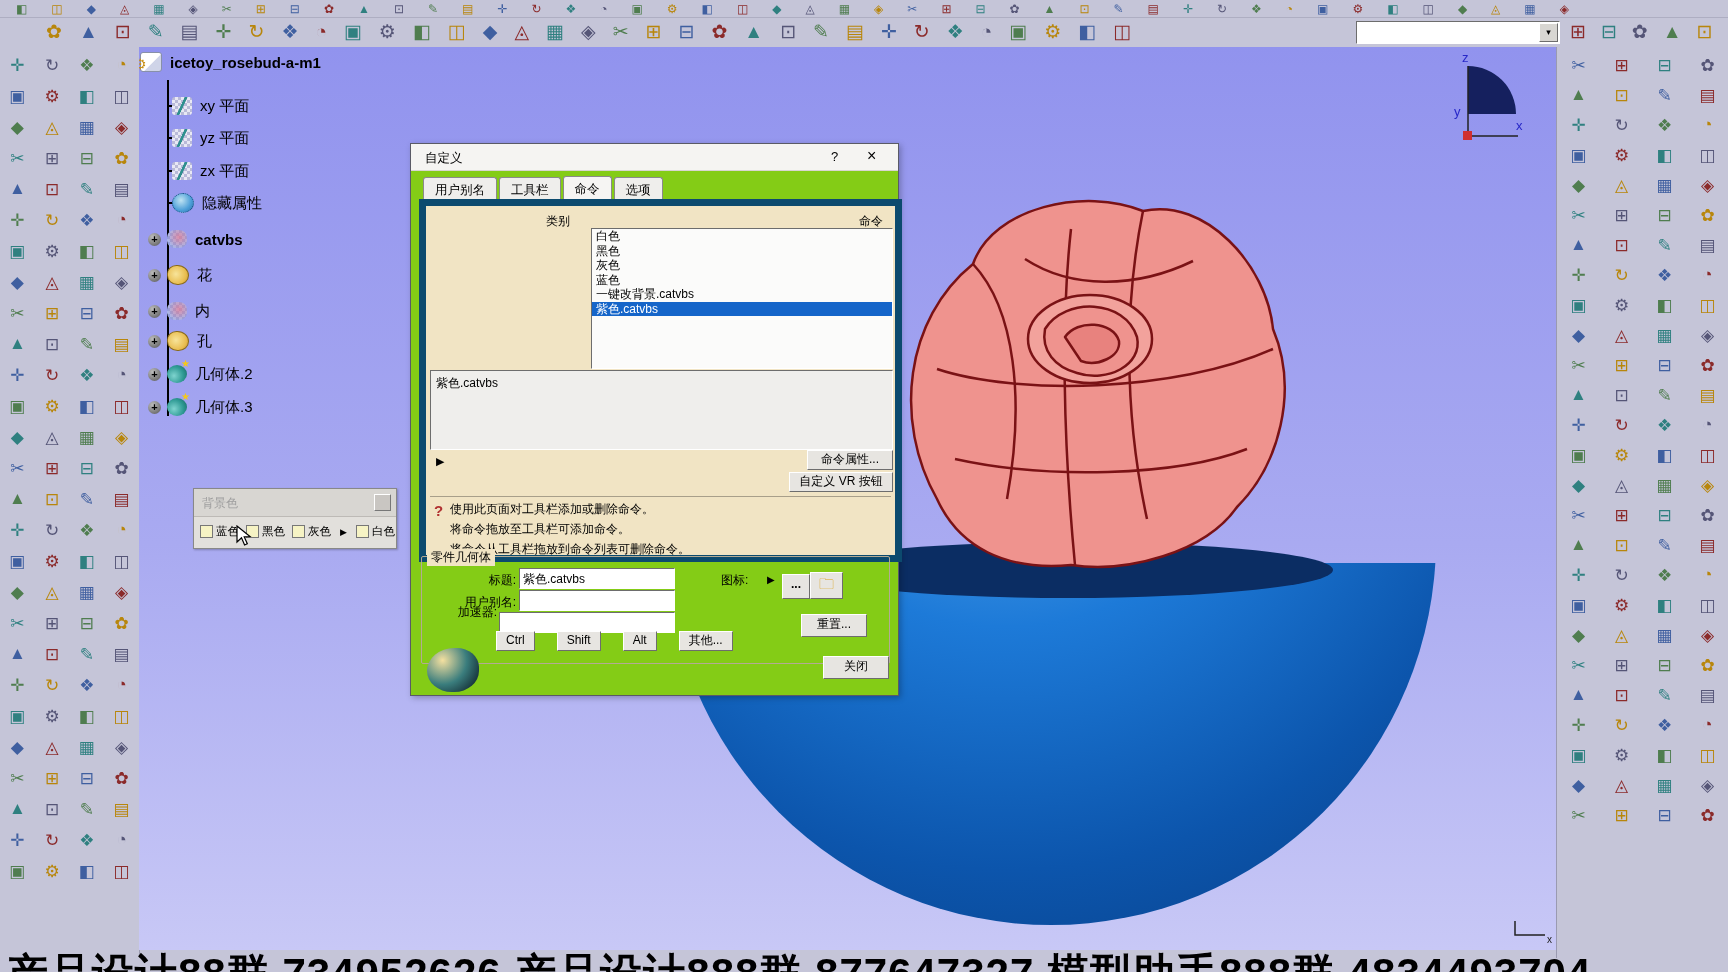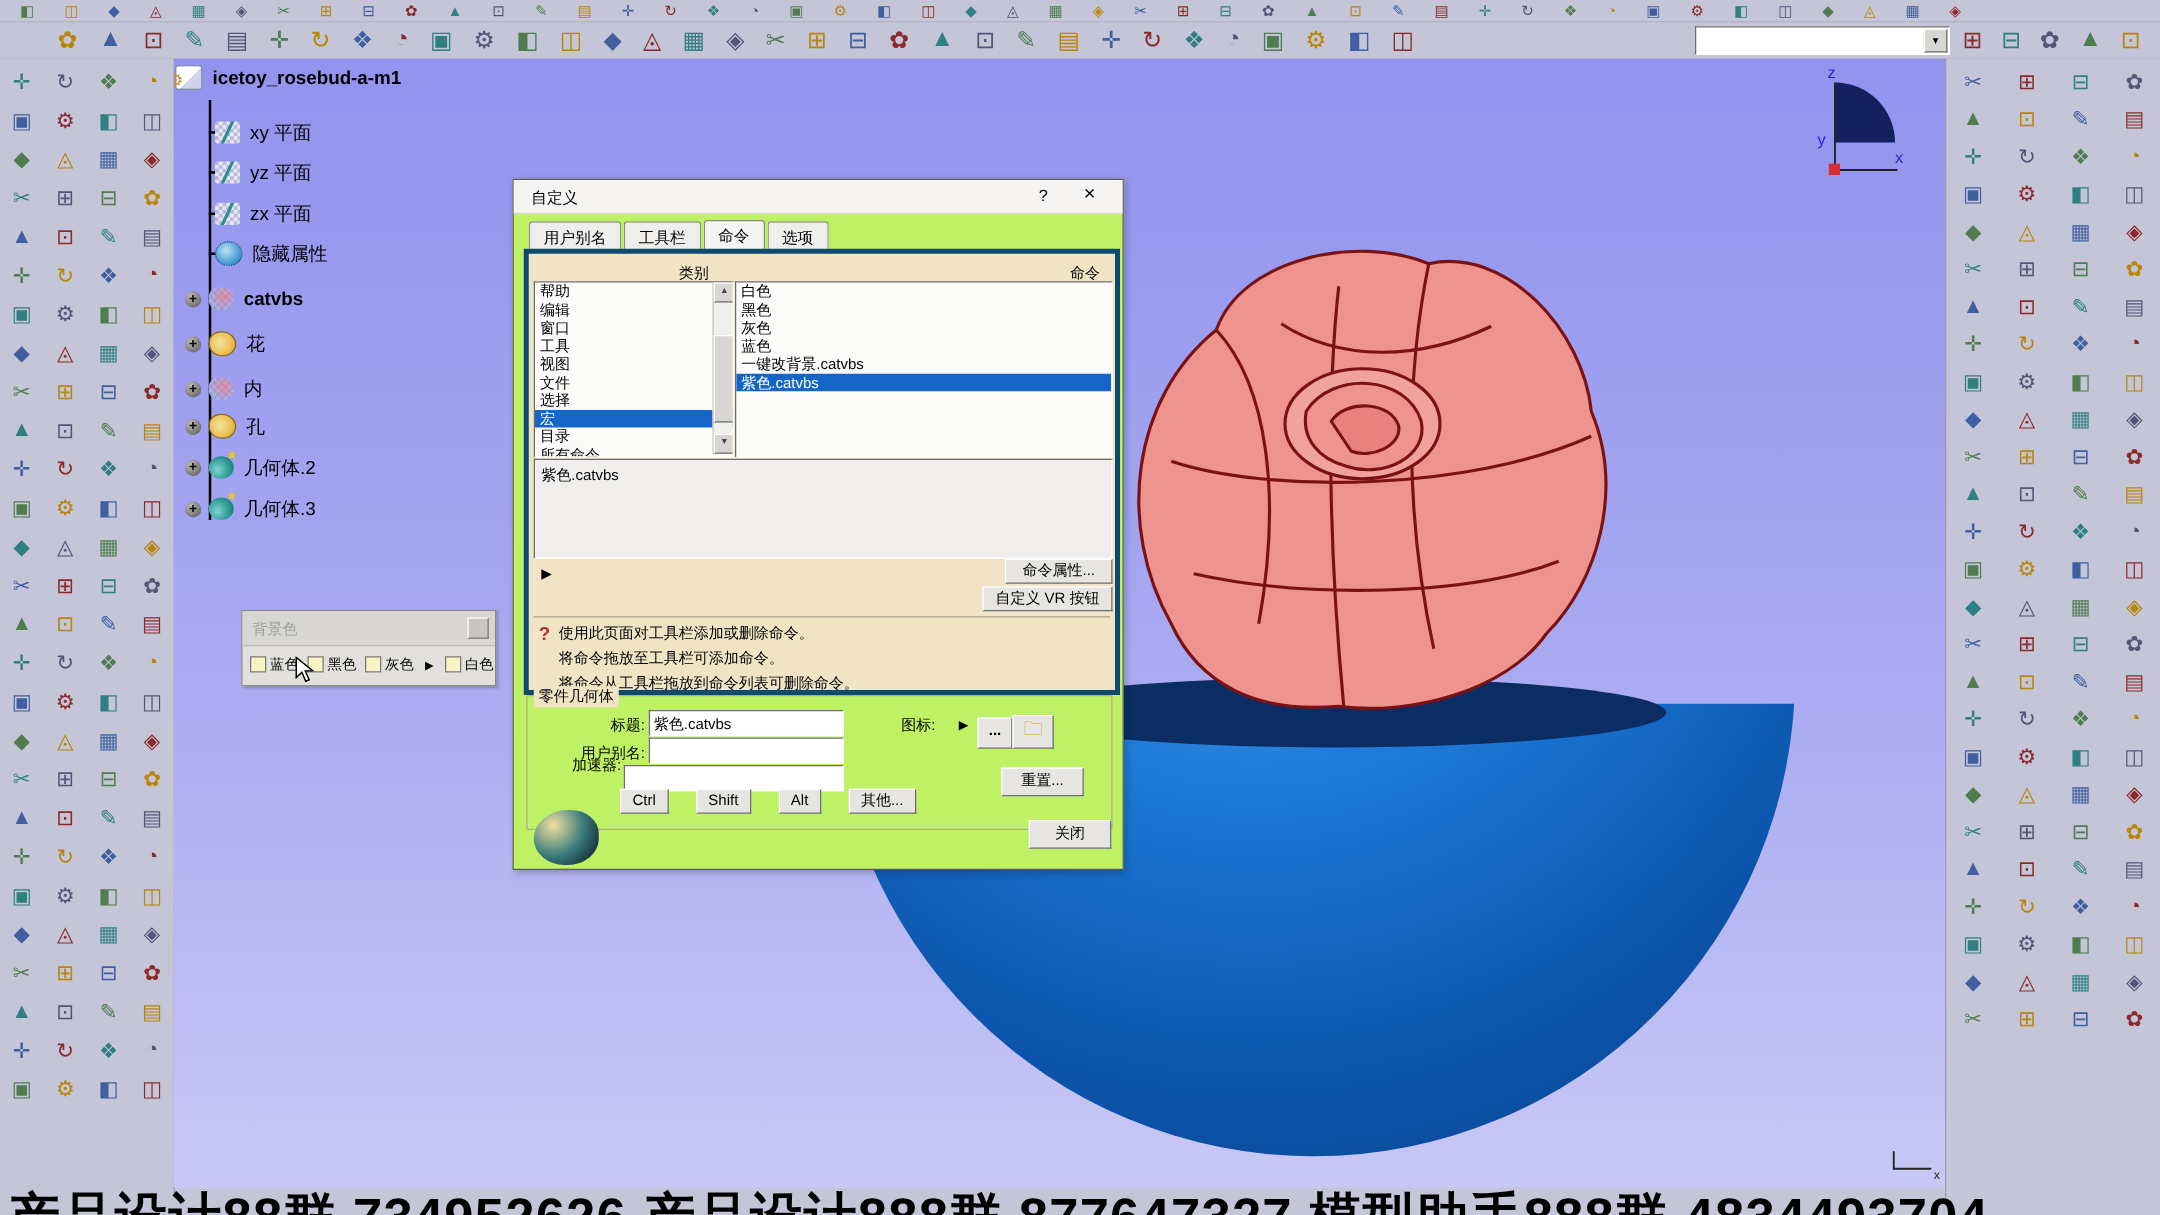--- a/index.html
+++ b/index.html
@@ -59,29 +59,29 @@
   #bg-popup .bar .b{position:absolute;right:5px;top:5px;width:15px;height:15px;background:#c9c6c2;border:1px solid;border-color:#fff #777 #777 #fff}
   #bg-row{position:absolute;left:0;top:27px;width:202px;height:31px;display:flex;align-items:center;padding-left:6px;gap:7px;font-size:11.5px}
   .cb{width:11px;height:11px;background:#f6f3c4;border:1px solid #777;flex:0 0 auto}
   .cbl{margin-left:-4px}
   #bg-arrow{font-size:9px;margin:0 2px}
   
   #cursor{left:97px;top:478px;width:16px;height:22px;z-index:60}
   
   #banner{left:6px;top:946px;font-size:42px;font-weight:900;letter-spacing:1px;white-space:nowrap;color:#000;z-index:40}
   
-  #dialog{left:410px;top:143px;width:487px;height:551px;background:#bef264;border:1px solid #5a5a66;box-shadow:2px 2px 6px rgba(0,0,0,.25);z-index:50;font-size:12px}
+  #dialog{left:410px;top:143px;width:487px;height:551px;background:#84cc16;border:1px solid #5a5a66;box-shadow:2px 2px 6px rgba(0,0,0,.25);z-index:50;font-size:12px}
   #dlg-titlebar{position:absolute;left:0;top:0;width:100%;height:26px;background:#f5f4f2;border-bottom:1px solid #d8d5d0}
   #dlg-title{position:absolute;left:14px;top:6px;font-size:12.5px}
   #dlg-help{position:absolute;left:420px;top:5px;font-size:13px}
   #dlg-close{position:absolute;left:456px;top:4px;font-size:16px;line-height:16px}
   #tabs{position:absolute;left:12px;top:31px;display:flex;align-items:flex-end}
   .tab{border:1px solid #8a8a8a;border-bottom:none;background:#efeeec;border-radius:3px 3px 0 0;padding:4px 11px 3px;margin-right:2px;font-size:12.5px}
   .tab.active{background:#f6f5f3;padding-bottom:5px;position:relative;top:1px}
-  #page{position:absolute;left:8px;top:55px;width:469px;height:349px;background:#f1e4c4;border:4px solid #0c4a6e}
+  #page{position:absolute;left:8px;top:55px;width:469px;height:349px;background:#f1e4c4;border:7px solid #0c4a6e}
   .hdr{position:absolute;top:7px;font-size:12px}
   #hdr-cat{left:120px}
   #hdr-cmd{right:12px}
   .listbox{position:absolute;background:#fbfbfa;border:1px solid;border-color:#6d6d6d #fff #fff #6d6d6d;overflow:hidden}
   #cat-list{left:4px;top:22px;width:158px;height:139px}
   #cmd-list{left:165px;top:22px;width:300px;height:139px}
   .lrow{height:14.5px;line-height:14.5px;padding-left:4px;font-size:12px;white-space:nowrap}
   .lrow.sel{background:#1565c9;color:#fff}
   #cat-scroll{position:absolute;right:0;top:0;width:15px;height:137px;background:#efefec;border-left:1px solid #c8c5c0}
   .sbtn{position:absolute;left:0;width:15px;height:14px;background:#d8d6d2;border:1px solid;border-color:#fff #6d6d6d #6d6d6d #fff;font-size:7px;text-align:center;line-height:12px;color:#444}
@@ -564,37 +564,20 @@
   <div id="dlg-close">×</div>
   <div id="tabs">
       <div class="tab">用户别名</div>
       <div class="tab">工具栏</div>
       <div class="tab active">命令</div>
       <div class="tab">选项</div>
     </div>
   <div id="page">
     <div id="hdr-cat" class="hdr">类别</div>
     <div id="hdr-cmd" class="hdr">命令</div>
-    <div id="cat-list" class="listbox">
-      <div id="cat-scroll">
-        <div class="sbtn" style="top:0">▲</div>
-        <div id="sthumb"></div>
-        <div class="sbtn" style="bottom:0">▼</div>
-      </div>
-    <div class="lrow">帮助</div>
-        <div class="lrow">编辑</div>
-        <div class="lrow">窗口</div>
-        <div class="lrow">工具</div>
-        <div class="lrow">视图</div>
-        <div class="lrow">文件</div>
-        <div class="lrow">选择</div>
-        <div class="lrow sel">宏</div>
-        <div class="lrow">目录</div>
-        <div class="lrow">所有命令</div>
-      </div>
     <div id="cmd-list" class="listbox">
         <div class="lrow">白色</div>
         <div class="lrow">黑色</div>
         <div class="lrow">灰色</div>
         <div class="lrow">蓝色</div>
         <div class="lrow">一键改背景.catvbs</div>
         <div class="lrow sel">紫色.catvbs</div>
       </div>
     <div id="desc-box" class="listbox">
       <div id="desc-text">紫色.catvbs</div>

